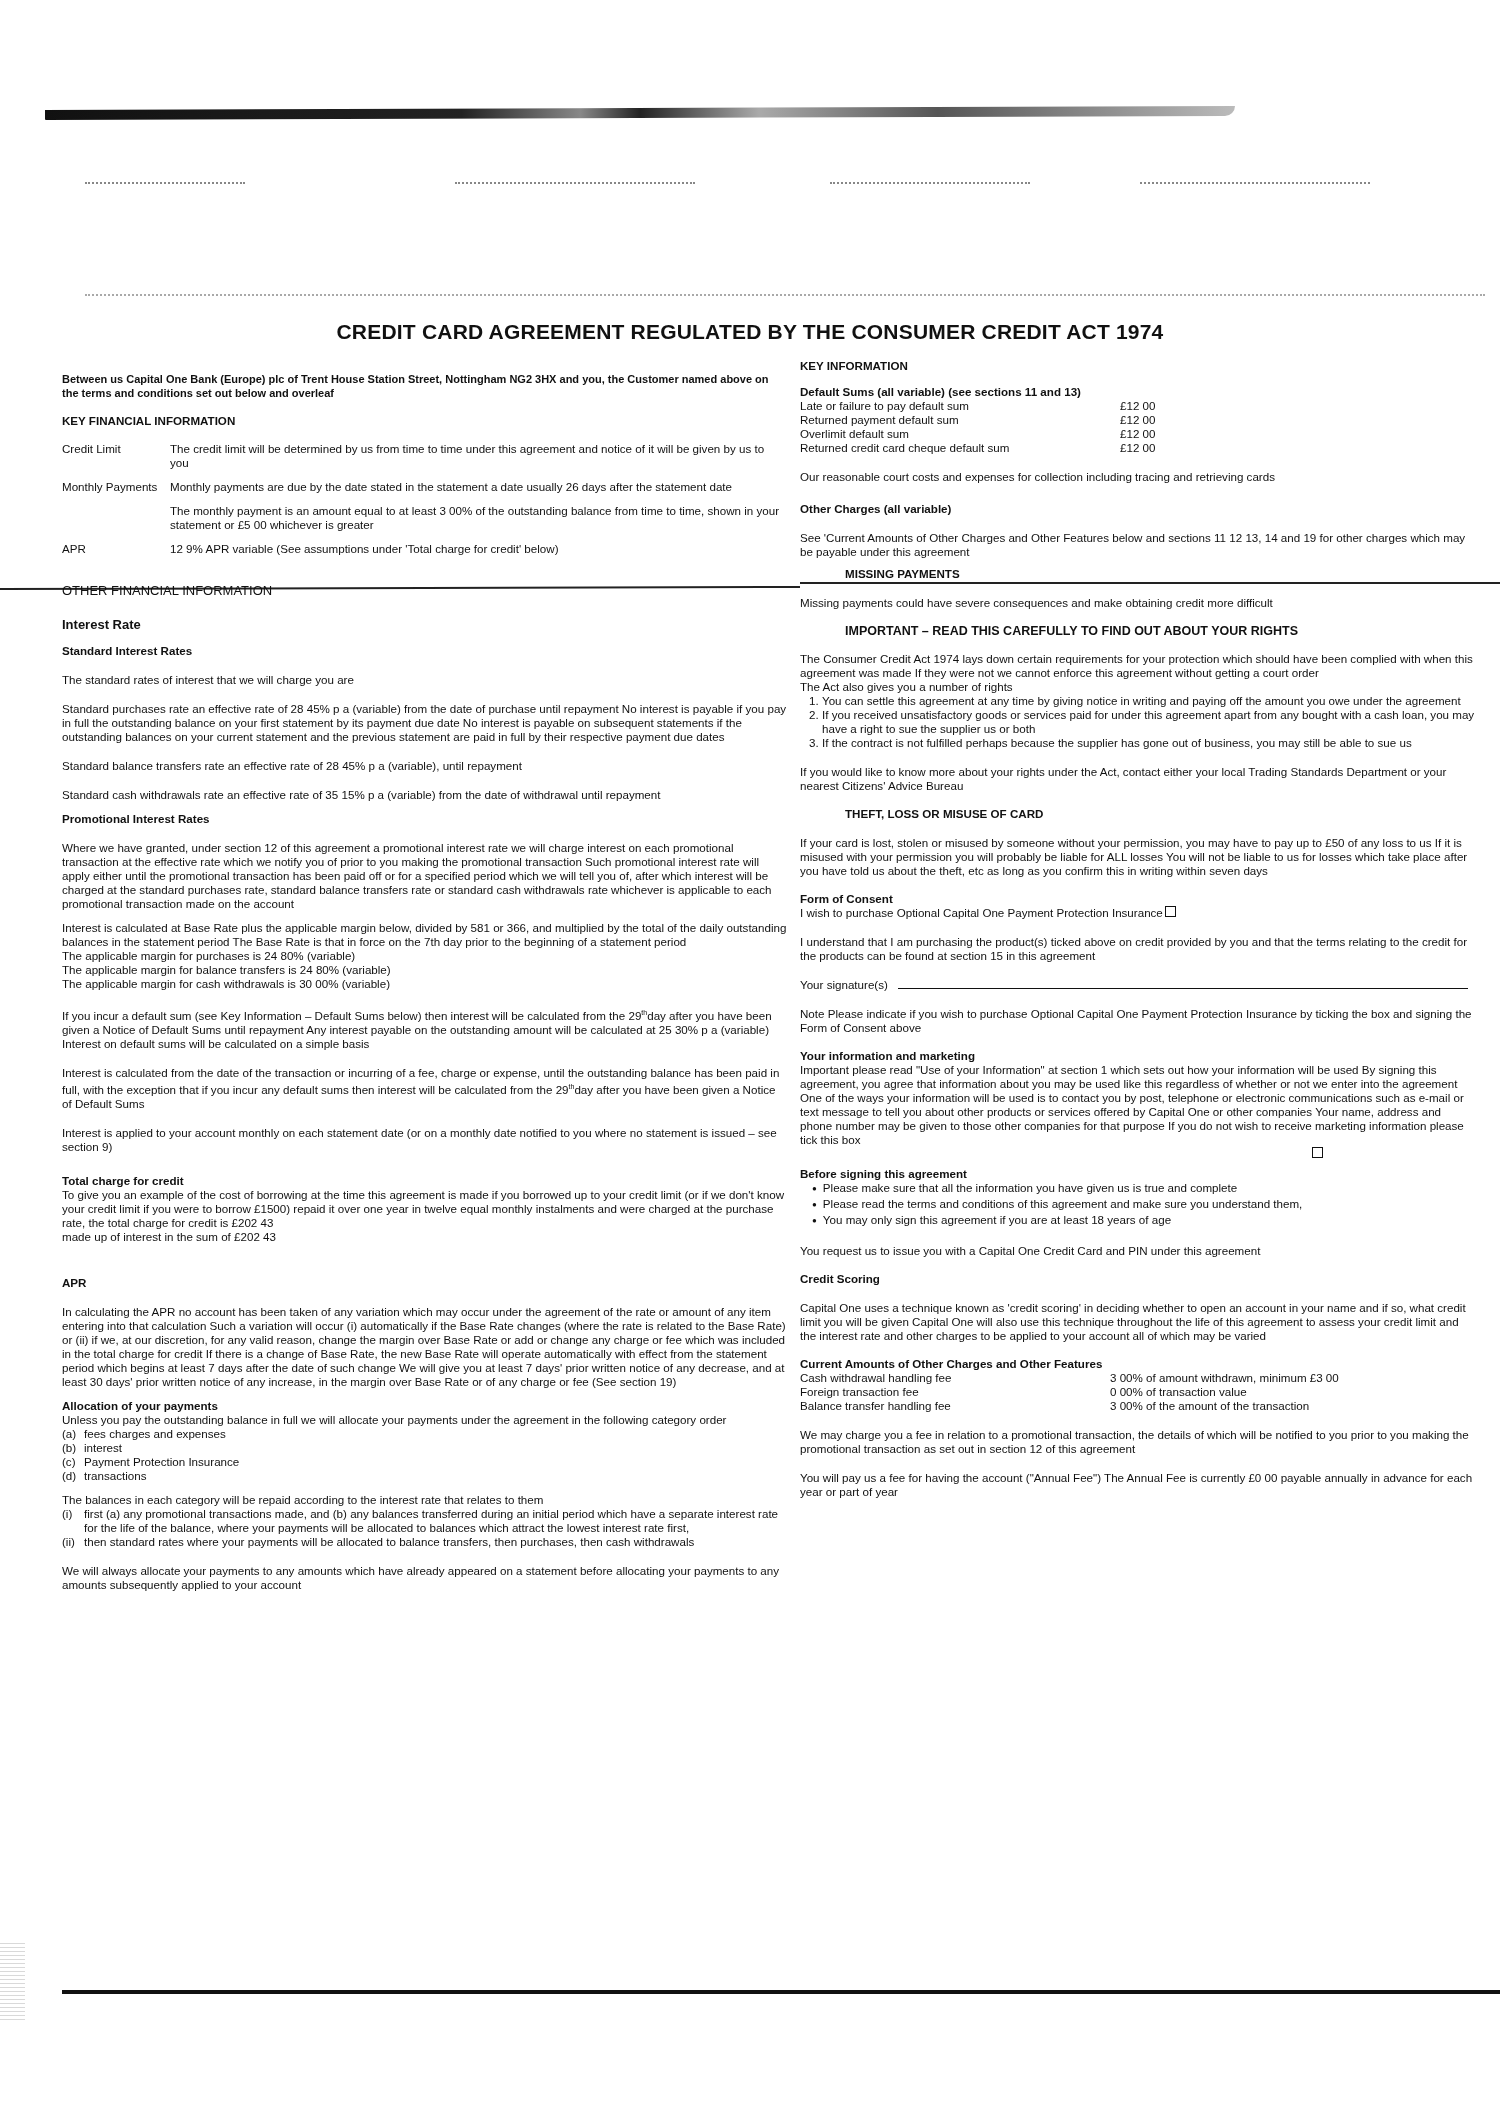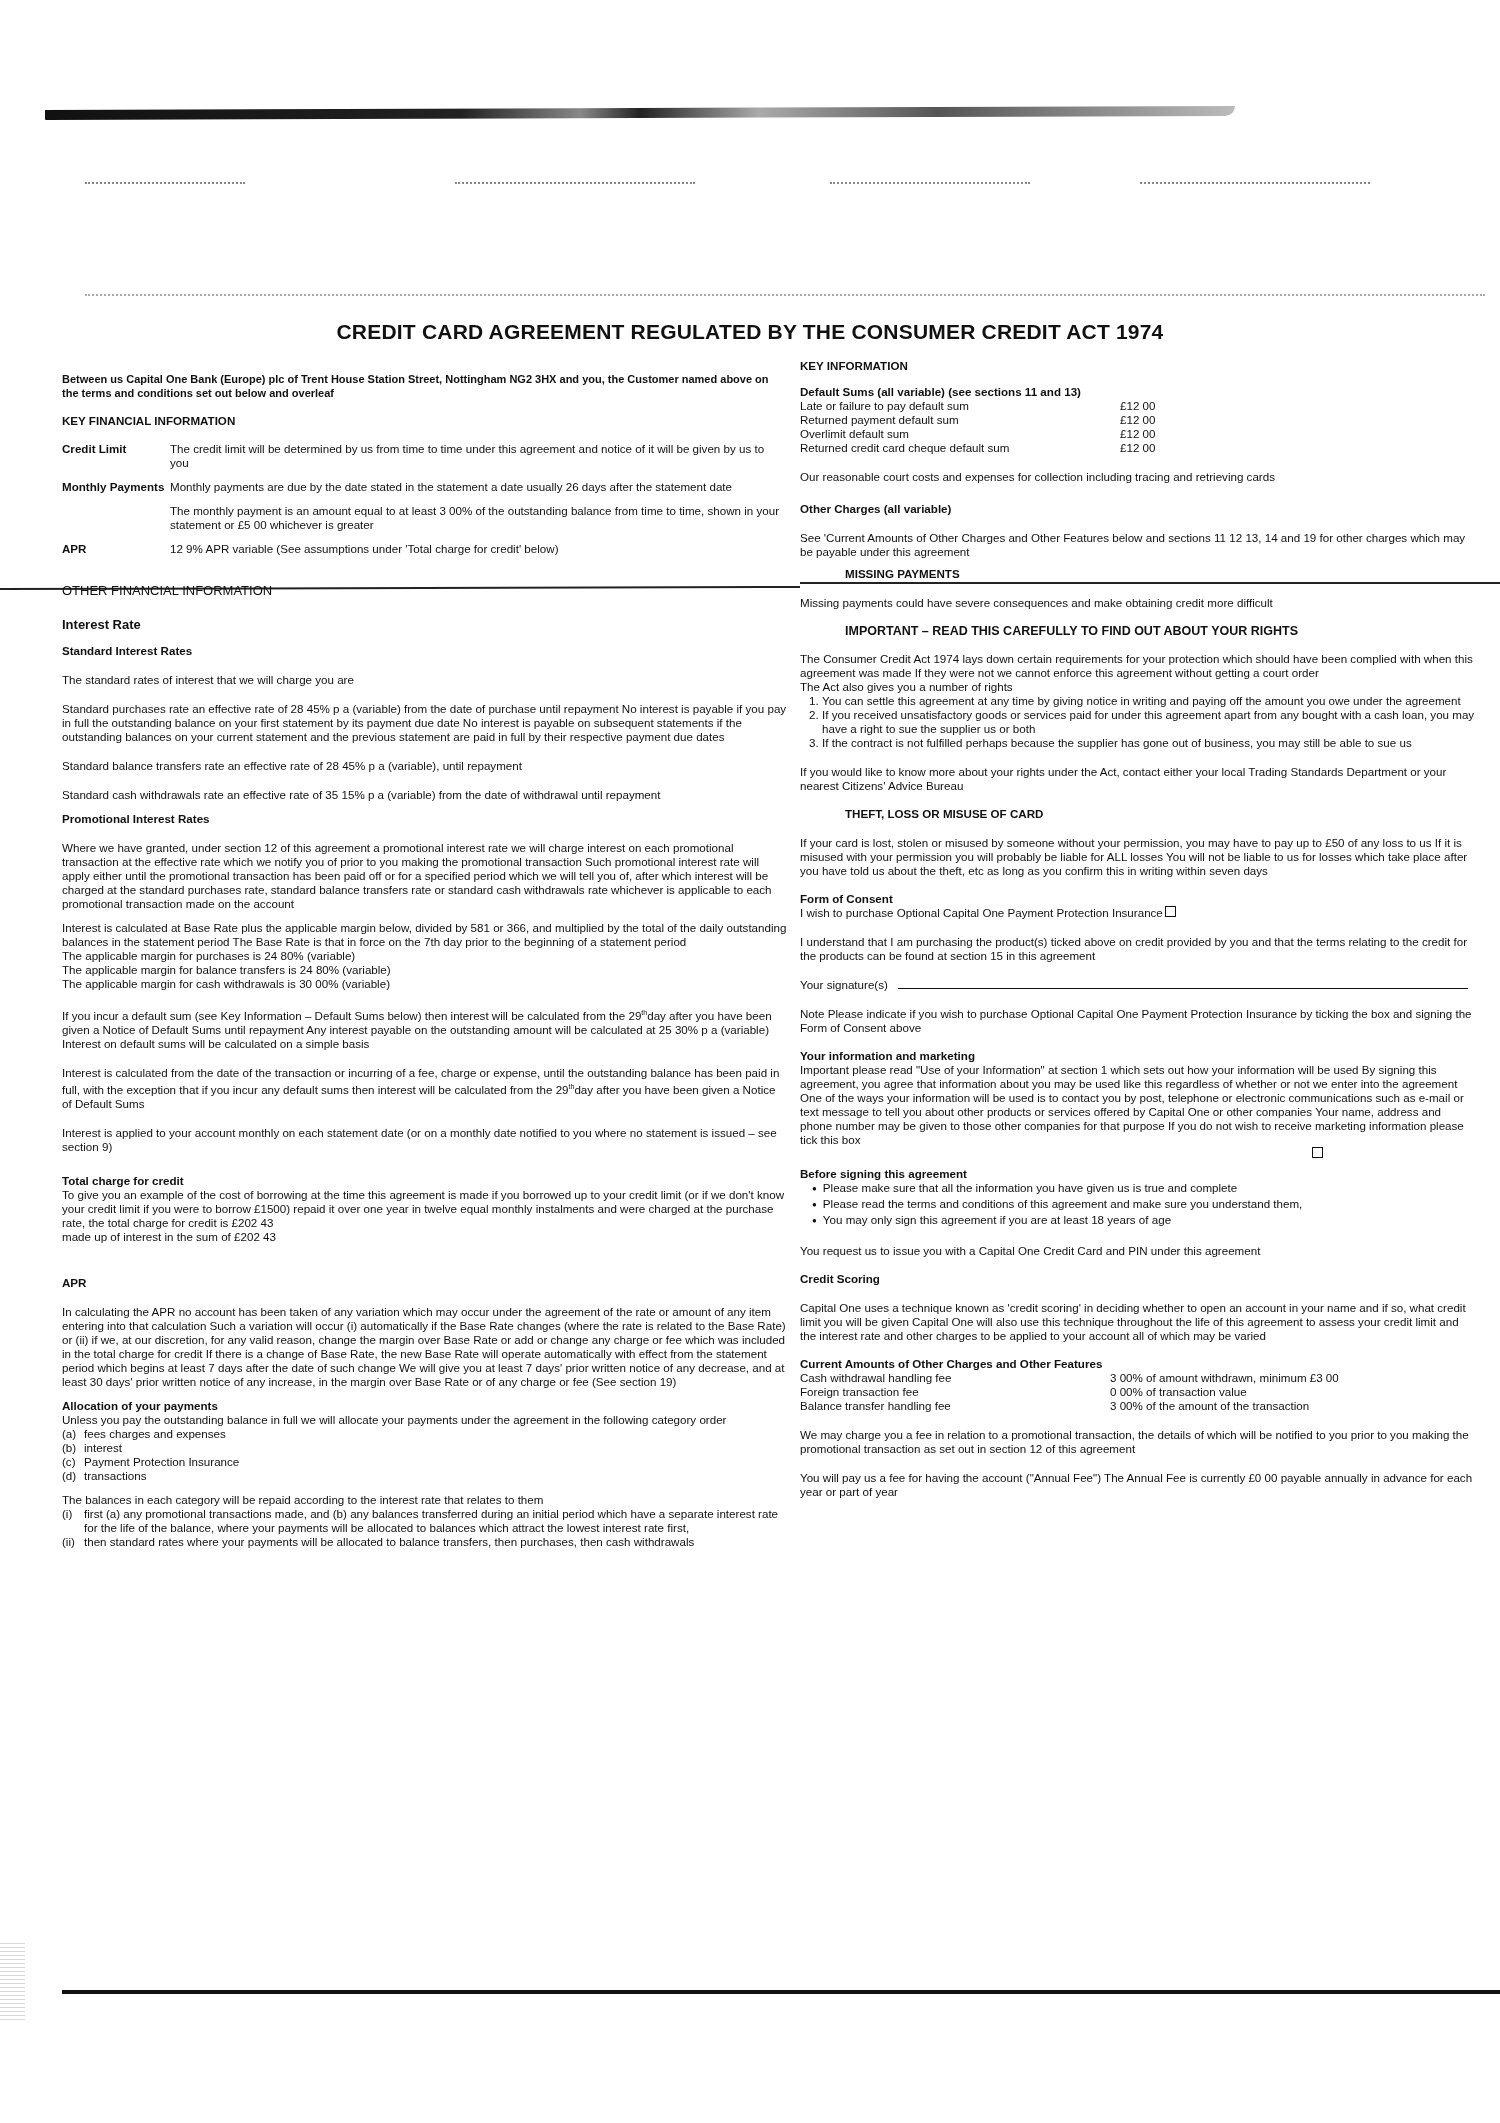--- a/index.html
+++ b/index.html
@@ -10,21 +10,21 @@
              border-radius: 0 0 40px 4px; transform: skewY(-0.2deg); }
   .ghostrow { position: absolute; height: 3px; border-top: 2px dotted #555; opacity: .7; }
   .title { position: absolute; left: 0; width: 1500px; top: 320px; text-align: center;
            font-weight: bold; font-size: 21px; letter-spacing: .2px; }
   .col { position: absolute; font-size: 11.6px; line-height: 14px; }
   .col p { margin: 15px 0 10px 0; }
   .b { font-weight: bold; }
   .h { font-weight: bold; margin: 0 0 8px 0; }
   .hc { font-weight: bold; text-align: left; padding-left: 45px; margin: 6px 0 14px 0; }
   .kv { display: flex; margin-bottom: 10px; }
-  .kv .k { width: 108px; font-weight: bold; flex: none; }
+  .kv .k { width: 108px; font-weight: normal; flex: none; }
   .kv .v { flex: 1; }
   .rule { position: absolute; height: 2px; background: #222; }
   .grid2 { display: grid; grid-template-columns: 320px 1fr; }
   .grid3 { display: grid; grid-template-columns: 310px 1fr; }
   ol.num { margin: 0; padding-left: 22px; }
   ol.num li { margin: 0; }
   ul.alpha, ul.roman { list-style: none; margin: 0; padding: 0; }
   ul.alpha li, ul.roman li { display: flex; }
   ul.alpha li .m, ul.roman li .m { width: 22px; flex: none; }
   ul.bul { margin: 0; padding-left: 12px; list-style: none; }
@@ -116,20 +116,21 @@
   <ul class="roman" style="margin-bottom:12px;">
     <li>
         <span class="m">(i)</span>
         <span>first (a) any promotional transactions made, and (b) any balances transferred during an initial period which have a separate interest rate for the life of the balance, where your payments will be allocated to balances which attract the lowest interest rate first,</span>
       </li>
     <li>
         <span class="m">(ii)</span>
         <span>then standard rates  where your payments will be allocated to balance transfers, then purchases, then cash withdrawals</span>
       </li>
   </ul>
+  <p>We will always allocate your payments to any amounts which have already appeared on a statement before allocating your payments to any amounts subsequently applied to your account</p>
 </div>
 
 <div class="col" style="left:800px;top:359px;width:675px;">
   <div class="h" style="margin-bottom:12px;">KEY INFORMATION</div>
   <div class="b">Default Sums   (all variable) (see sections 11 and 13)</div>
   <div class="grid2">
     <div>Late or failure to pay default sum</div>
     <div>£12 00</div>
     <div>Returned payment default sum</div>
     <div>£12 00</div>

